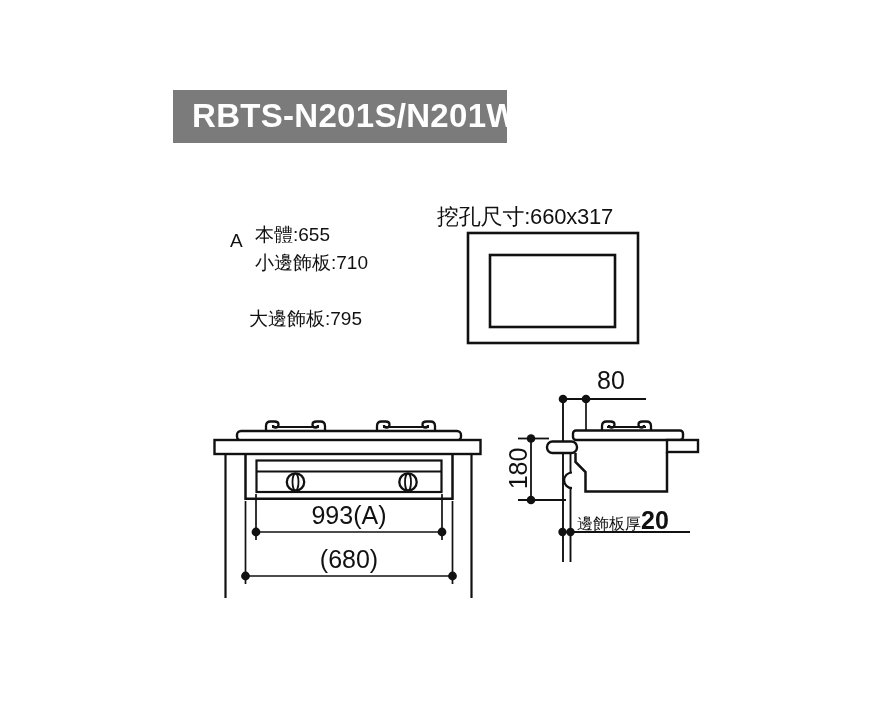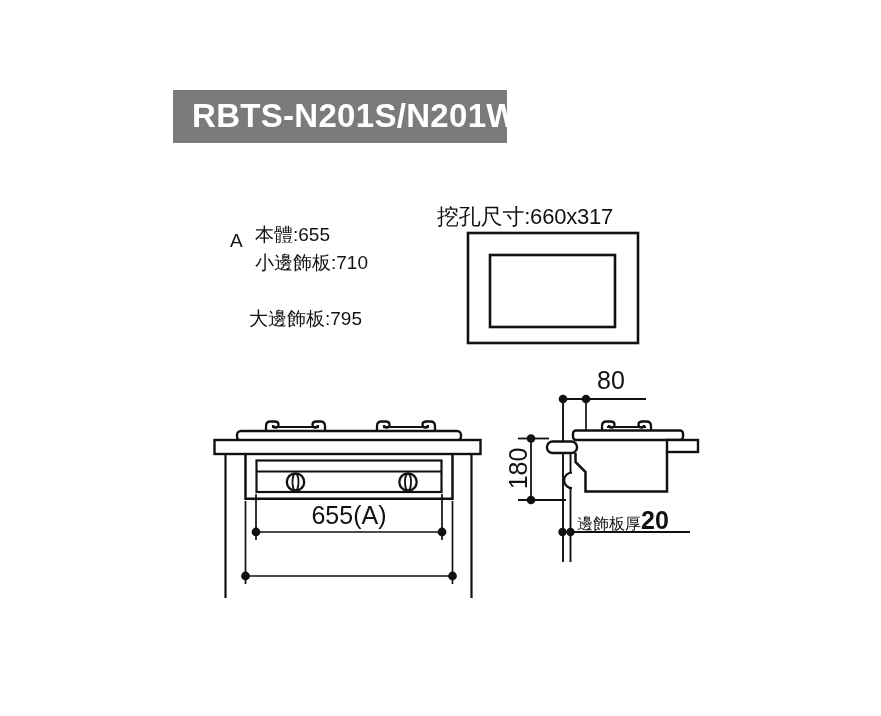--- a/index.html
+++ b/index.html
@@ -149,20 +149,21 @@
       </g>
 
       <g stroke="#111">
         <line x1="563" y1="532" x2="690" y2="532" stroke-width="1.8"></line>
         <circle cx="562.5" cy="532" r="4.2" fill="#111" stroke="none"></circle>
         <circle cx="570.5" cy="532" r="4.2" fill="#111" stroke="none"></circle>
       </g>
     </g>
   </svg>
 
-  <div class="abs dim dim-655">655(A)</div>
+  <div class="abs dim dim-655">993(A)</div>
+  <div class="abs dim dim-680">(680)</div>
   <div class="abs dim dim-80">80</div>
   <div class="abs dim dim-180">180</div>
   <div class="abs panel-note">
     <span class="cjk">邊飾板厚</span><span class="num">20</span>
   </div>
 
 </div>
 
 </body></html>

